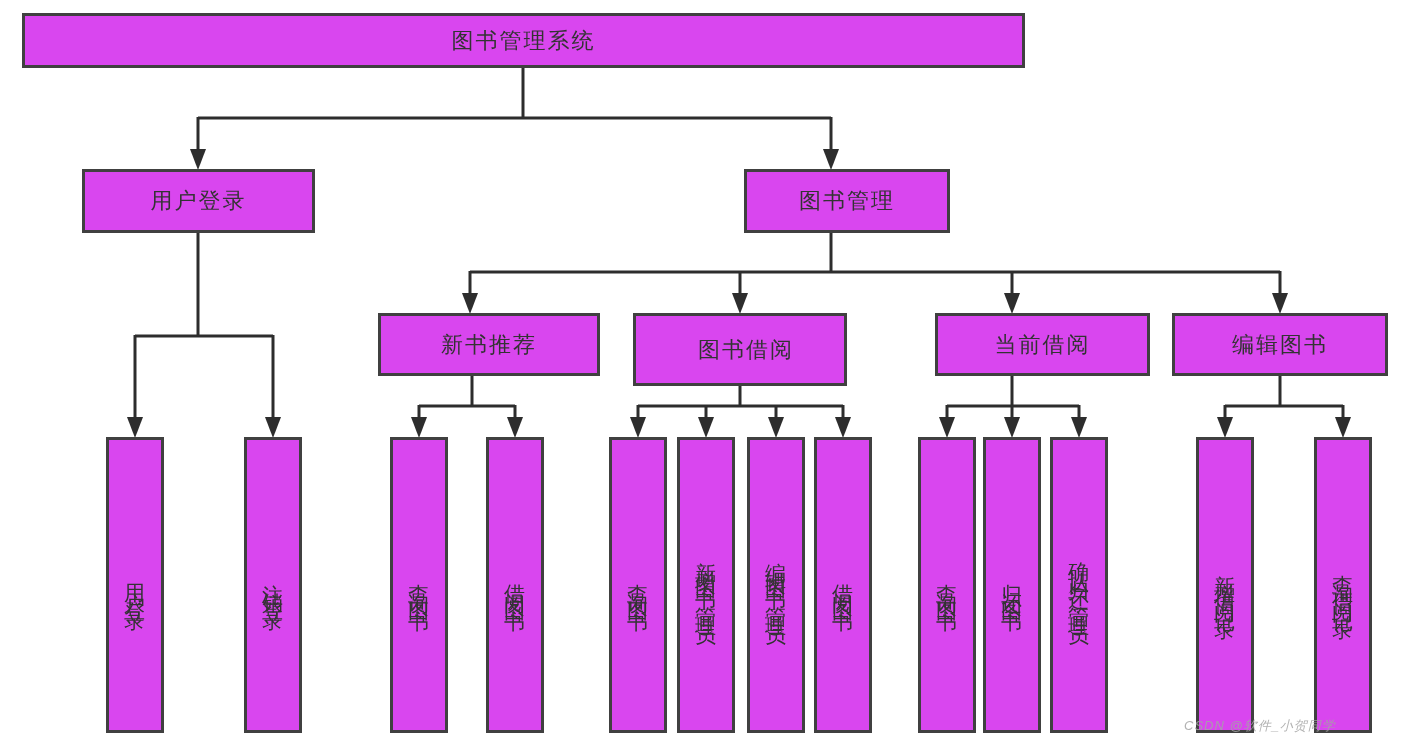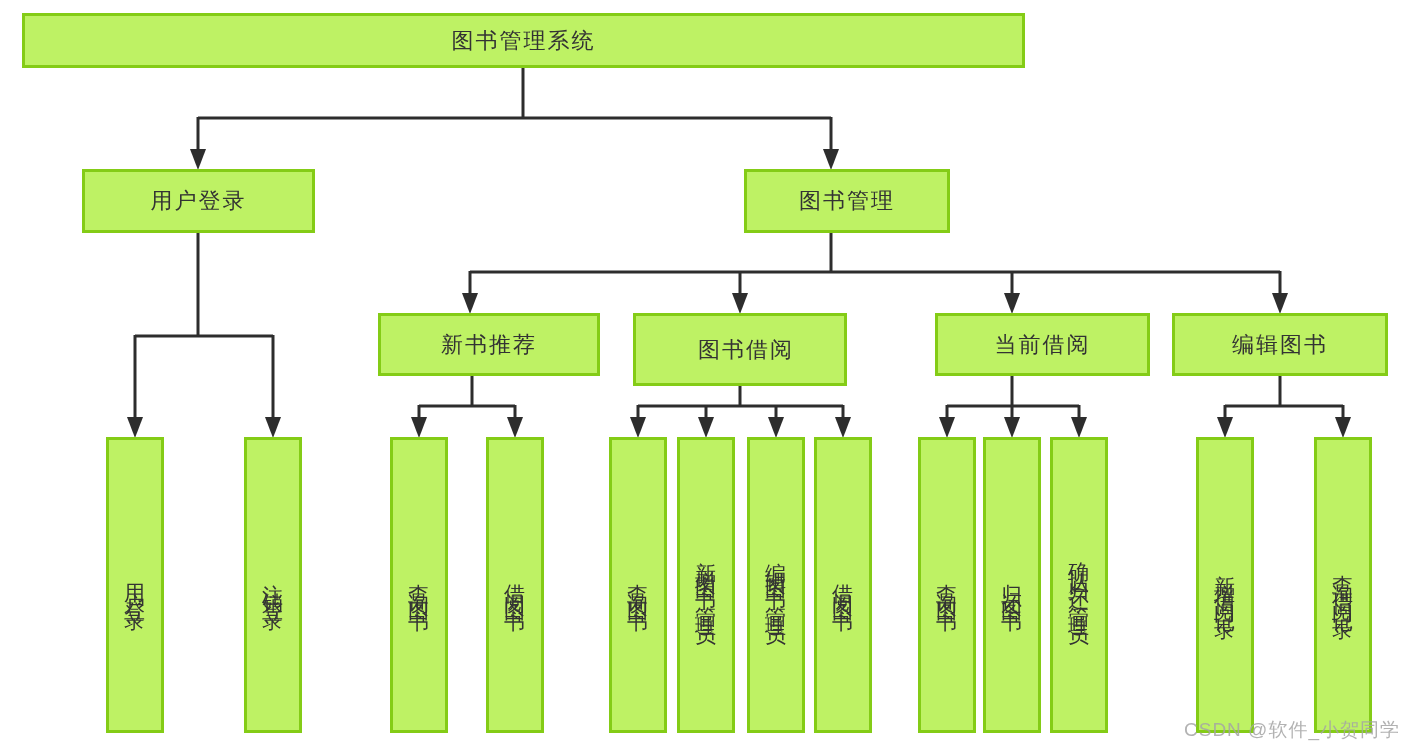--- a/index.html
+++ b/index.html
@@ -19,22 +19,22 @@
     position: absolute;
     left: 0;
     top: 0;
     width: 1405px;
     height: 747px;
     pointer-events: none;
   }
   .node {
     position: absolute;
     box-sizing: border-box;
-    border: 3px solid #84cc16;
-    background: #bef264;
+    border: 3px solid #404040;
+    background: #d946ef;
     display: flex;
     align-items: center;
     justify-content: center;
     color: #333333;
   }
   .node .label {
     white-space: nowrap;
   }
   .h .label {
     font-size: 22px;
@@ -71,25 +71,26 @@
   .n-d1 { left: 918px; }
   .n-d2 { left: 983px; }
   .n-d3 { left: 1050px; }
   .n-e1 { left: 1196px; }
   .n-e2 { left: 1314px; }
   #watermark {
     position: absolute;
     left: 1184px;
     top: 717px;
     width: 220px;
-    font-size: 19px;
+    font-size: 13px;
     color: rgba(165, 165, 165, 0.85);
     letter-spacing: 1px;
     white-space: nowrap;
     z-index: 10;
+    font-style: italic;
   }
 </style>
 </head>
 <body>
 
 <div id="canvas">
 
   <svg id="connector-layer" viewBox="0 0 1405 747" xmlns="http://www.w3.org/2000/svg">
     <g stroke="#2d2d2d" stroke-width="3" fill="none">
 

